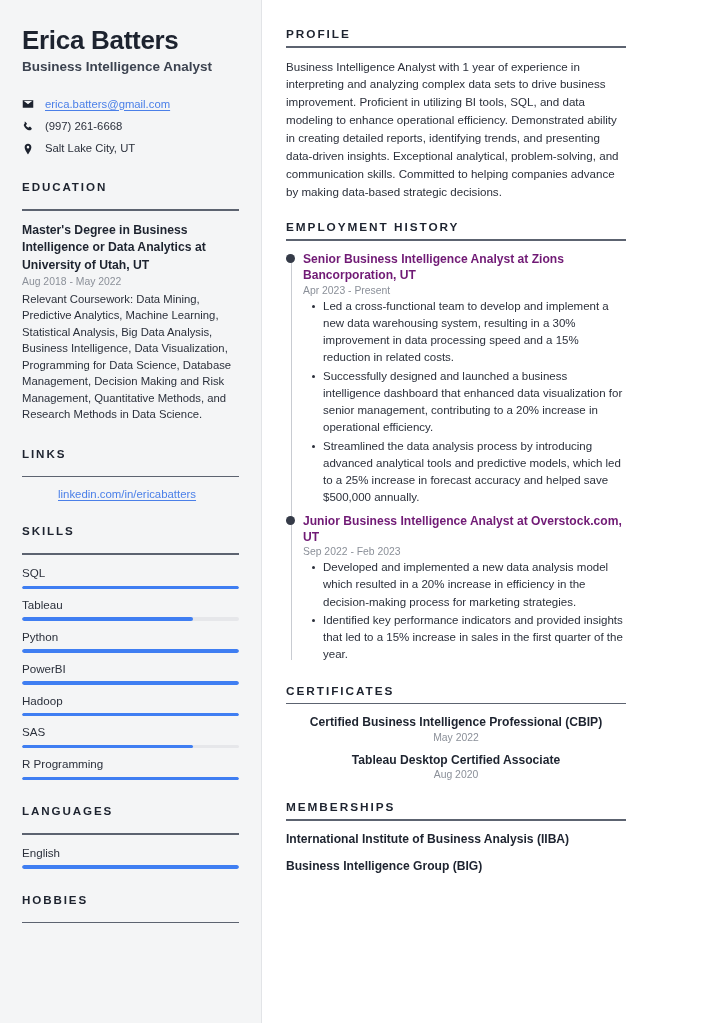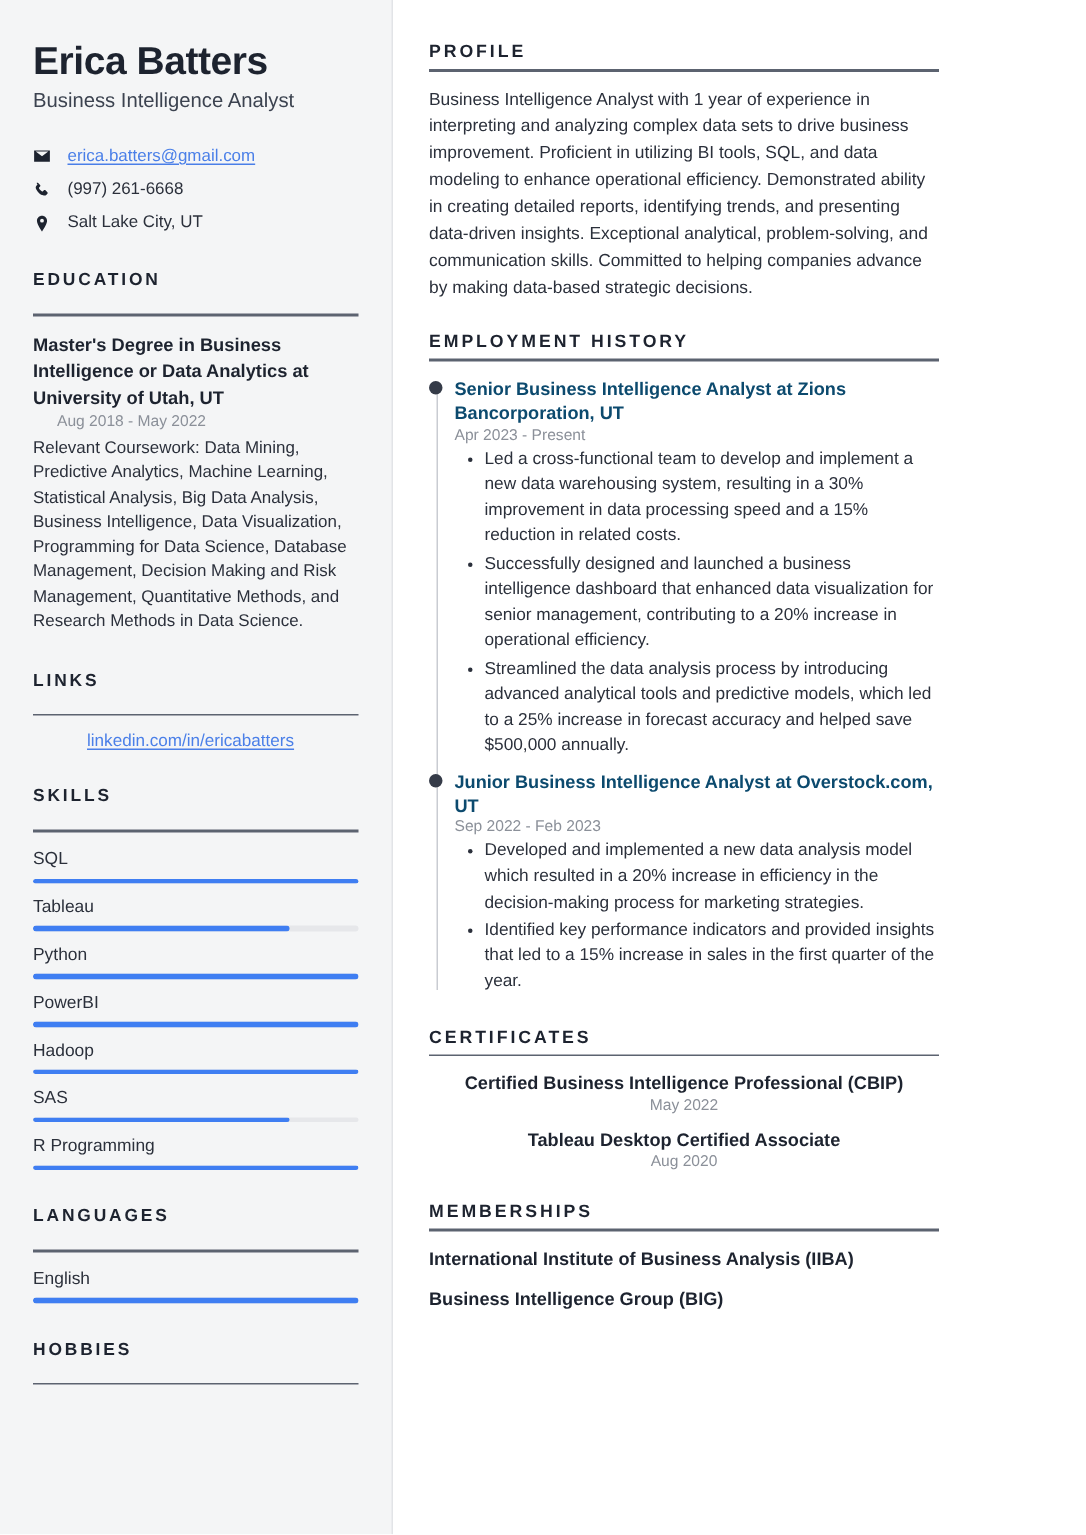--- a/index.html
+++ b/index.html
@@ -37,21 +37,21 @@
   .name {
     font-size: 26px;
     font-weight: 700;
     letter-spacing: -0.3px;
     color: #1d232f;
     line-height: 1.12;
   }
 
   .job-title {
     font-size: 13.5px;
-    font-weight: 400;
+    font-weight: 700;
     color: #3c4350;
     margin-top: 3px;
     line-height: 1.3;
   }
 
   .contact-list {
     margin-top: 21px;
   }
 
   .contact-row {
@@ -104,21 +104,20 @@
     font-size: 12.2px;
     font-weight: 700;
     color: #1d232f;
     line-height: 1.42;
   }
   .edu-date {
     font-size: 10.4px;
     color: #8b9099;
     margin-top: 2px;
     margin-bottom: 4px;
-    margin-left: 16px;
   }
   .edu-desc {
     font-size: 11.3px;
     color: #2b303b;
     line-height: 1.46;
   }
 
   
   .link-item {
     font-size: 11.4px;
@@ -197,21 +196,21 @@
     left: -17px;
     top: 3px;
     width: 9px;
     height: 9px;
     border-radius: 50%;
     background: #353b48;
   }
   .tl-title {
     font-size: 12.1px;
     font-weight: 700;
-    color: #0c4a6e;
+    color: #701a75;
     line-height: 1.35;
   }
   .tl-date {
     font-size: 10.4px;
     color: #8b9099;
     margin-top: 1px;
     margin-bottom: 2px;
   }
   .tl-bullets {
     list-style: none;

